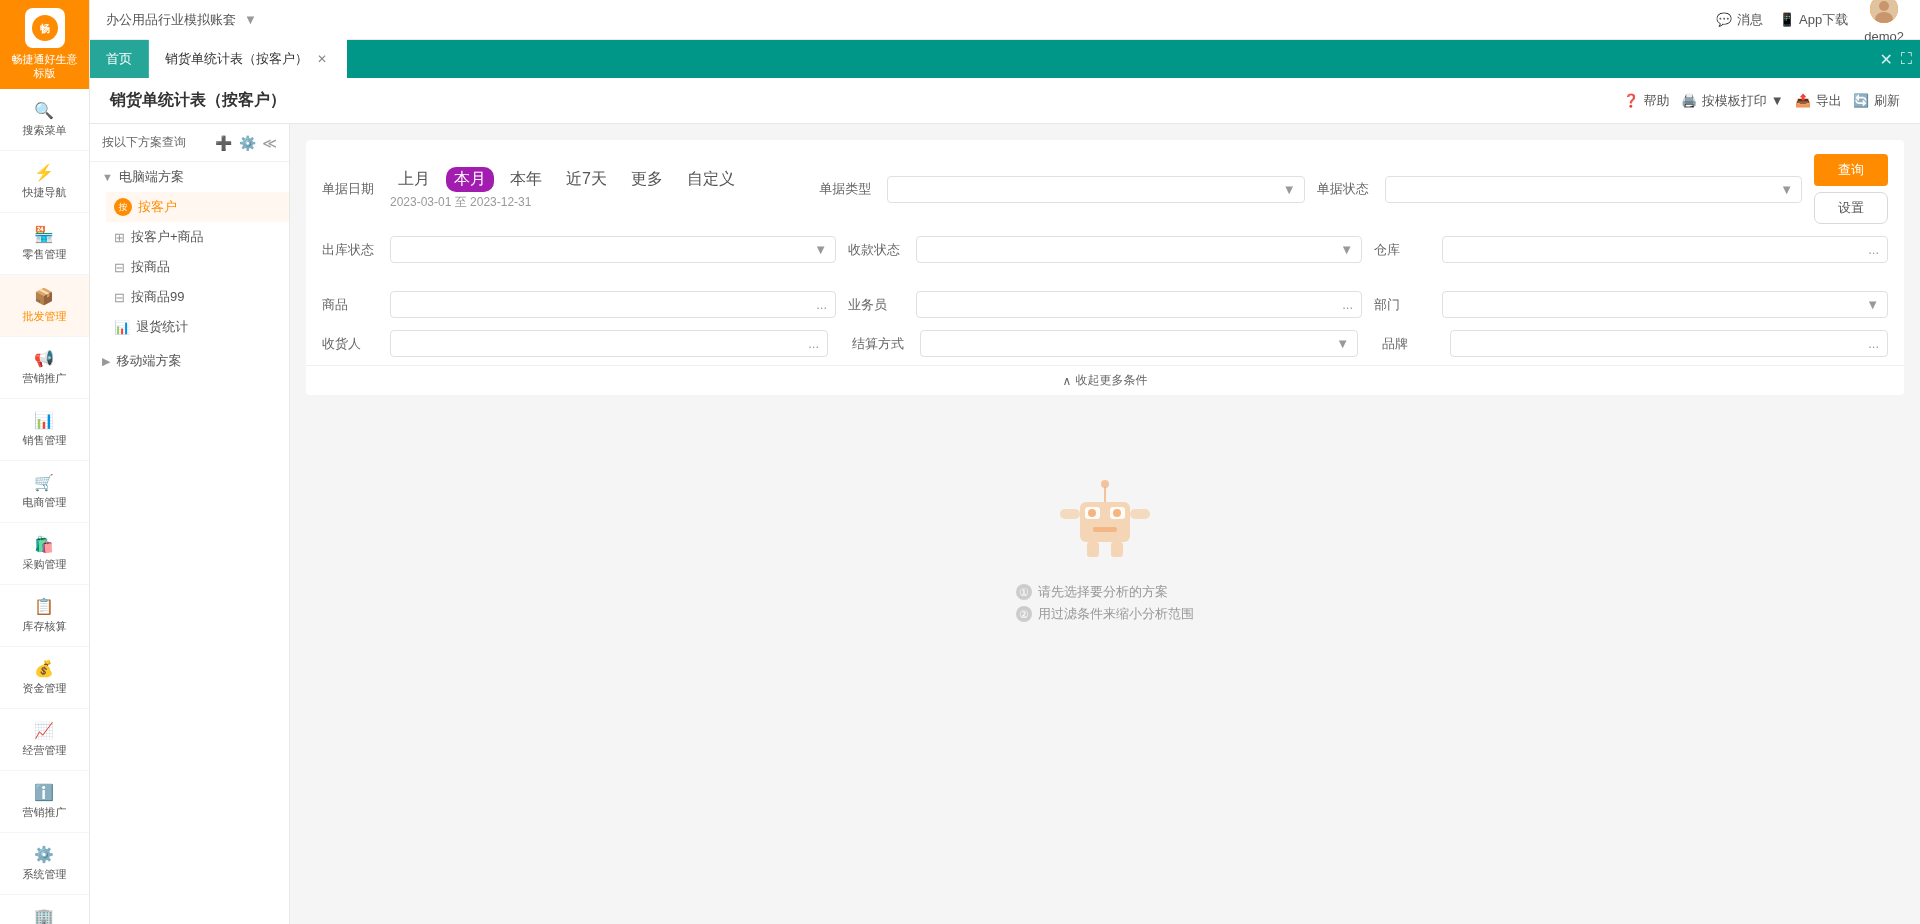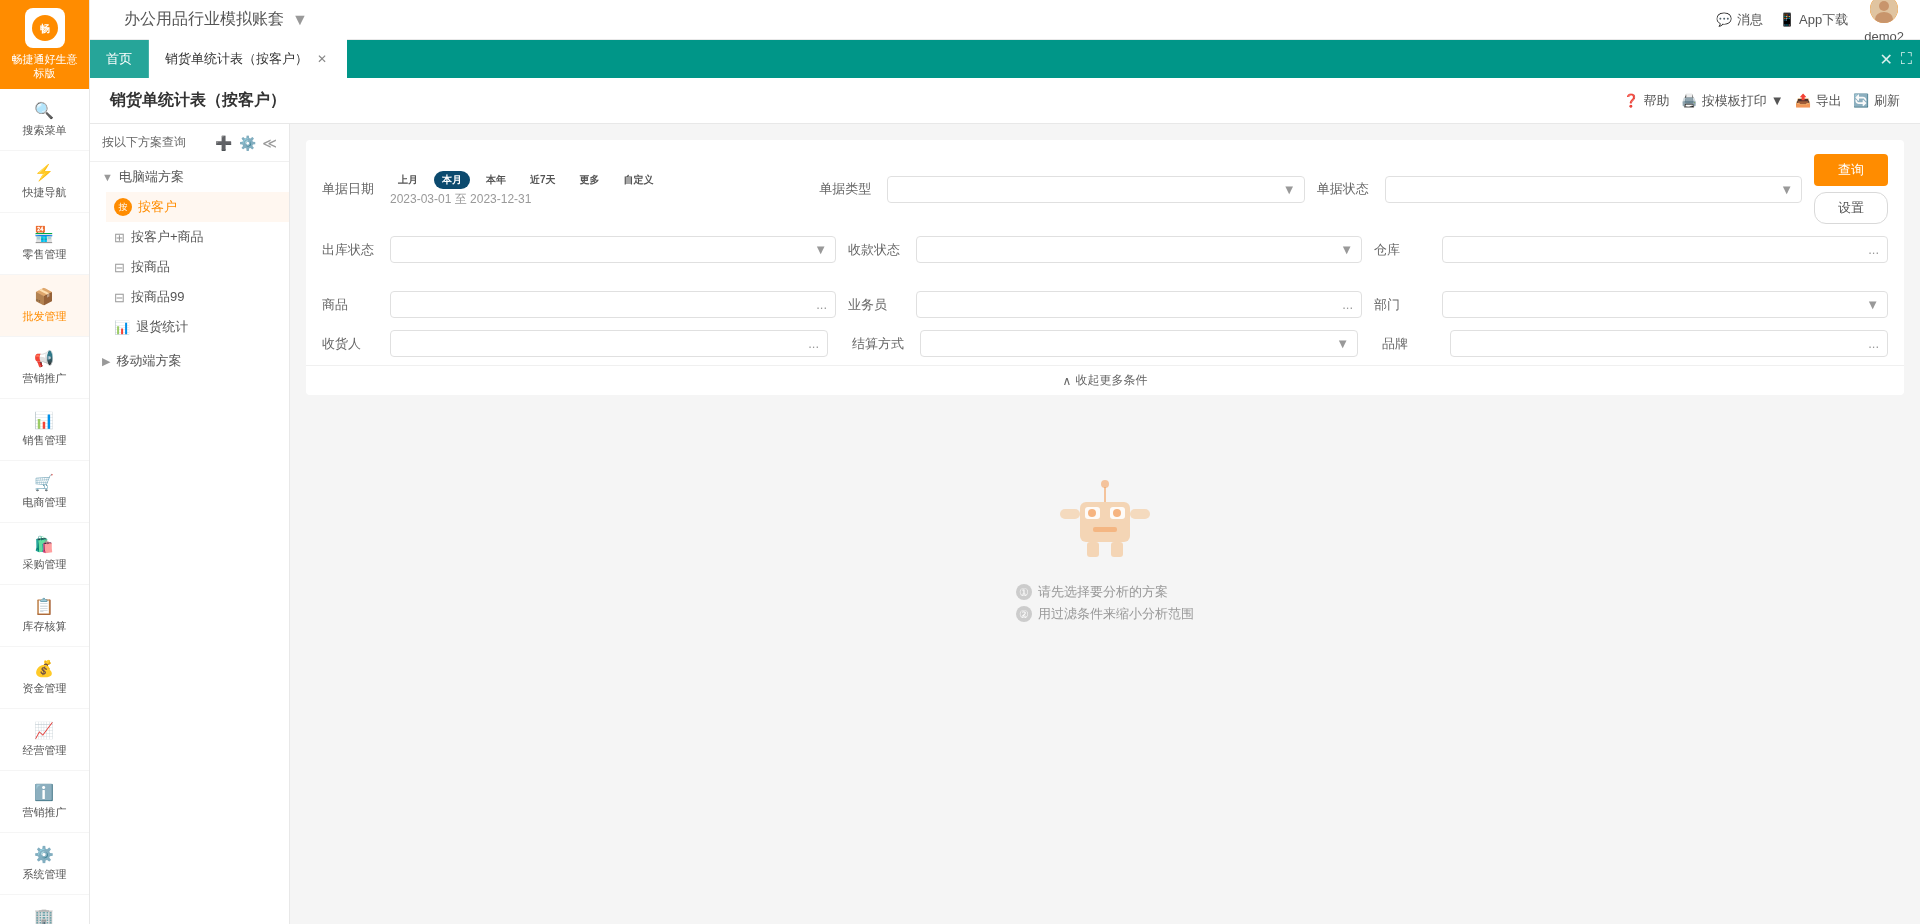--- a/index.html
+++ b/index.html
@@ -14,21 +14,21 @@
     .sidebar-nav { display: flex; flex-direction: column; align-items: center; overflow-y: auto; flex: 1; }
     .sidebar-item { display: flex; flex-direction: column; align-items: center; padding: 12px 4px; cursor: pointer; width: 100%; border-bottom: 1px solid #f5f5f5; color: #555; font-size: 11px; }
     .sidebar-item.active { color: #ff8c00; background: #fff7f0; }
     .sidebar-item .item-icon { font-size: 16px; margin-bottom: 3px; }
 
     
     .main-area { flex: 1; display: flex; flex-direction: column; overflow: hidden; }
 
     
     .top-header { height: 40px; background: #fff; display: flex; align-items: center; justify-content: space-between; padding: 0 16px; border-bottom: 1px solid #e8e8e8; flex-shrink: 0; }
-    .top-header-left { display: flex; align-items: center; gap: 8px; color: #555; font-size: 16px; margin-left: 18px; }
+    .top-header-left { display: flex; align-items: center; gap: 8px; color: #555; font-size: 13px; }
     .top-header-right { display: flex; align-items: center; gap: 16px; color: #555; font-size: 13px; }
     .top-header-right .header-btn { display: flex; align-items: center; gap: 4px; cursor: pointer; }
     .user-avatar { width: 28px; height: 28px; border-radius: 50%; background: #ff8c00; display: flex; align-items: center; justify-content: center; color: #fff; font-size: 11px; cursor: pointer; overflow: hidden; }
 
     
     .tab-bar { height: 38px; background: #009688; display: flex; align-items: center; padding: 0 0; flex-shrink: 0; }
     .tab-item { display: flex; align-items: center; gap: 6px; padding: 0 16px; height: 52px; cursor: pointer; color: rgba(255,255,255,0.85); font-size: 13px; border-right: 1px solid rgba(255,255,255,0.15); }
     .tab-item.home { background: rgba(255,255,255,0.15); color: #fff; }
     .tab-item.active { background: #fff; color: #333; }
     .tab-item .tab-close { color: #888; font-size: 12px; display: flex; align-items: center; justify-content: center; width: 16px; height: 16px; border-radius: 50%; }
@@ -59,25 +59,25 @@
     .tree-child-item .tree-child-icon { color: #999; font-size: 14px; }
 
     
     .right-panel { flex: 1; overflow: auto; padding: 16px; display: flex; flex-direction: column; gap: 12px; }
     .filter-row { display: flex; align-items: center; gap: 8px; }
     .filter-label { color: #666; font-size: 13px; white-space: nowrap; flex-shrink: 0; min-width: 60px; }
     .filter-dots { color: #999; cursor: pointer; }
 
     
     .date-filter { display: flex; align-items: center; gap: 8px; }
-    .date-tab { padding: 2px 8px; border-radius: 3px; cursor: pointer; font-size: 10px; color: #555; font-weight: bold; }
-    .date-tab.active { background: #0c4a6e; color: #fff; border-radius: 10px; }
+    .date-tab { padding: 2px 8px; border-radius: 3px; cursor: pointer; font-size: 16px; color: #555; }
+    .date-tab.active { background: #a21caf; color: #fff; border-radius: 10px; }
     .date-range { font-size: 12px; color: #999; }
     .btn-primary { background: #ff8c00; color: #fff; border: none; border-radius: 4px; padding: 7px 24px; cursor: pointer; font-size: 13px; }
-    .btn-default { background: #fff; color: #555; border: 1px solid #d9d9d9; border-radius: 12px; padding: 6px 16px; cursor: pointer; font-size: 13px; }
+    .btn-default { background: #fff; color: #555; border: 1px solid #d9d9d9; border-radius: 7px; padding: 6px 16px; cursor: pointer; font-size: 13px; }
     .collapse-bar { display: flex; justify-content: center; align-items: center; background: #fff; border-top: 1px solid #f0f0f0; padding: 6px; cursor: pointer; color: #666; font-size: 12px; gap: 4px; border-radius: 0 0 4px 4px; }
 
     
     .empty-state { display: flex; flex-direction: column; align-items: center; justify-content: center; padding: 60px 20px; gap: 12px; }
     .empty-icon { width: 100px; height: 100px; display: flex; align-items: center; justify-content: center; }
     .empty-tips { list-style: none; color: #999; font-size: 13px; }
     .empty-tips li { display: flex; align-items: center; gap: 6px; margin: 4px 0; }
     .tip-num { width: 16px; height: 16px; border-radius: 50%; background: #ccc; color: #fff; font-size: 11px; display: flex; align-items: center; justify-content: center; flex-shrink: 0; }
 
     .right-actions-col { display: flex; flex-direction: column; gap: 6px; }

